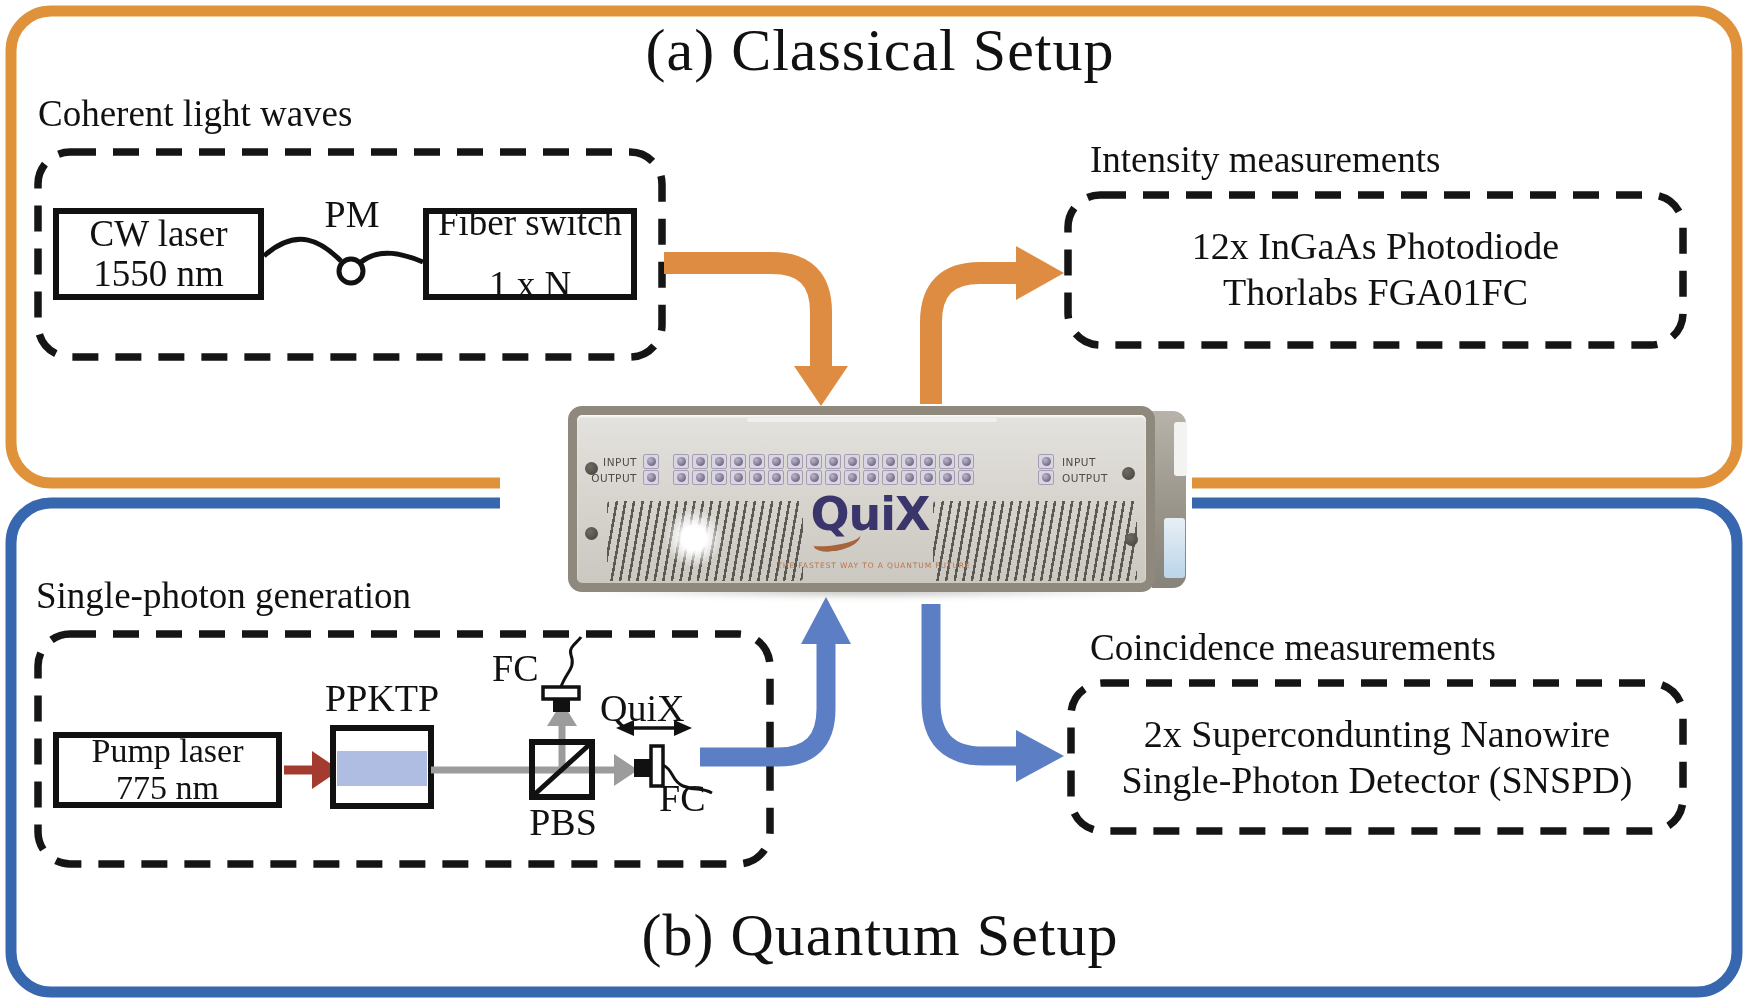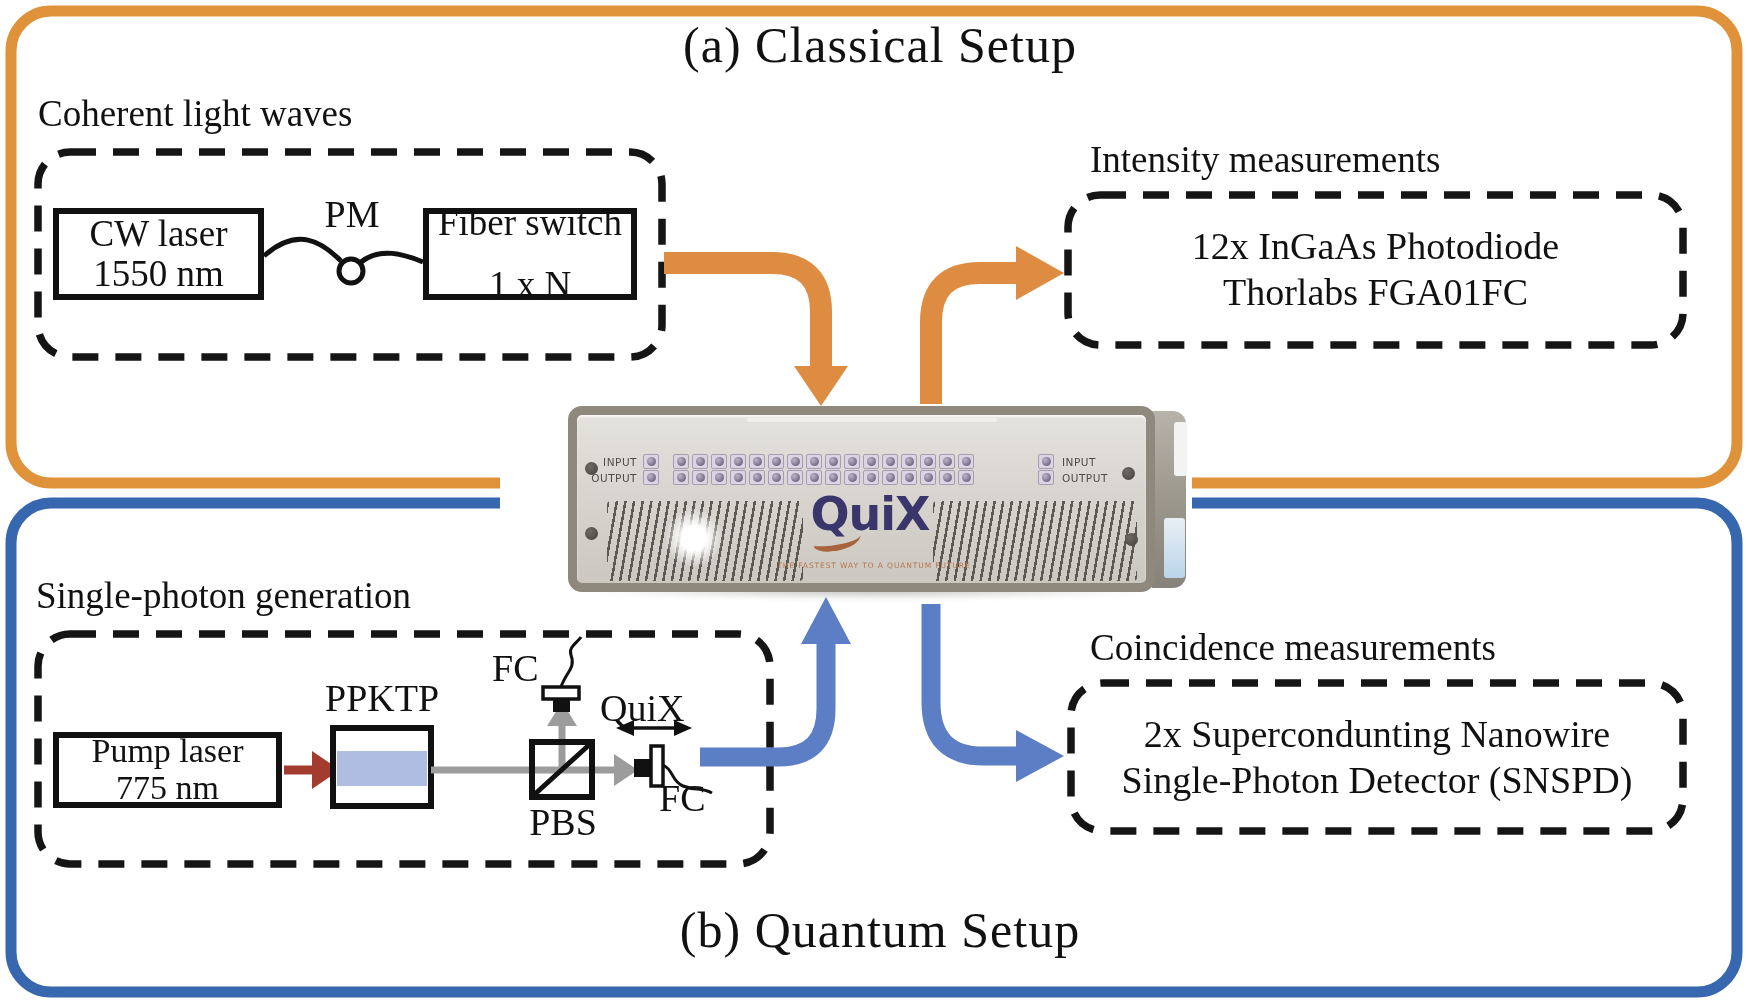--- a/index.html
+++ b/index.html
@@ -1,21 +1,21 @@
 <!DOCTYPE html>
 <html><head>
 <meta charset="utf-8">
 <style>
   html,body{margin:0;padding:0;background:#fff;}
   #stage{position:relative;width:1748px;height:1003px;background:#fff;overflow:hidden;
          font-family:"Liberation Serif", serif;color:#111;}
   #bg-svg{position:absolute;left:0;top:0;z-index:1;}
   .txt{position:absolute;z-index:3;white-space:nowrap;}
   .ctr{text-align:center;}
-  .title{font-size:50px;letter-spacing:1px;}
+  .title{font-size:60px;letter-spacing:1px;}
   .grouplabel{font-size:37px;}
   .solidbox{position:absolute;z-index:3;border:6px solid #111;background:#fff;
             display:flex;flex-direction:column;align-items:center;justify-content:center;}
   .solidbox span{display:block;line-height:1.08;}
   .twoline{position:absolute;z-index:3;display:flex;flex-direction:column;
            align-items:center;justify-content:center;text-align:center;}
   .twoline span{display:block;line-height:1.2;}
 
   
   .device{position:absolute;left:568px;top:406px;width:624px;height:190px;z-index:2;}

